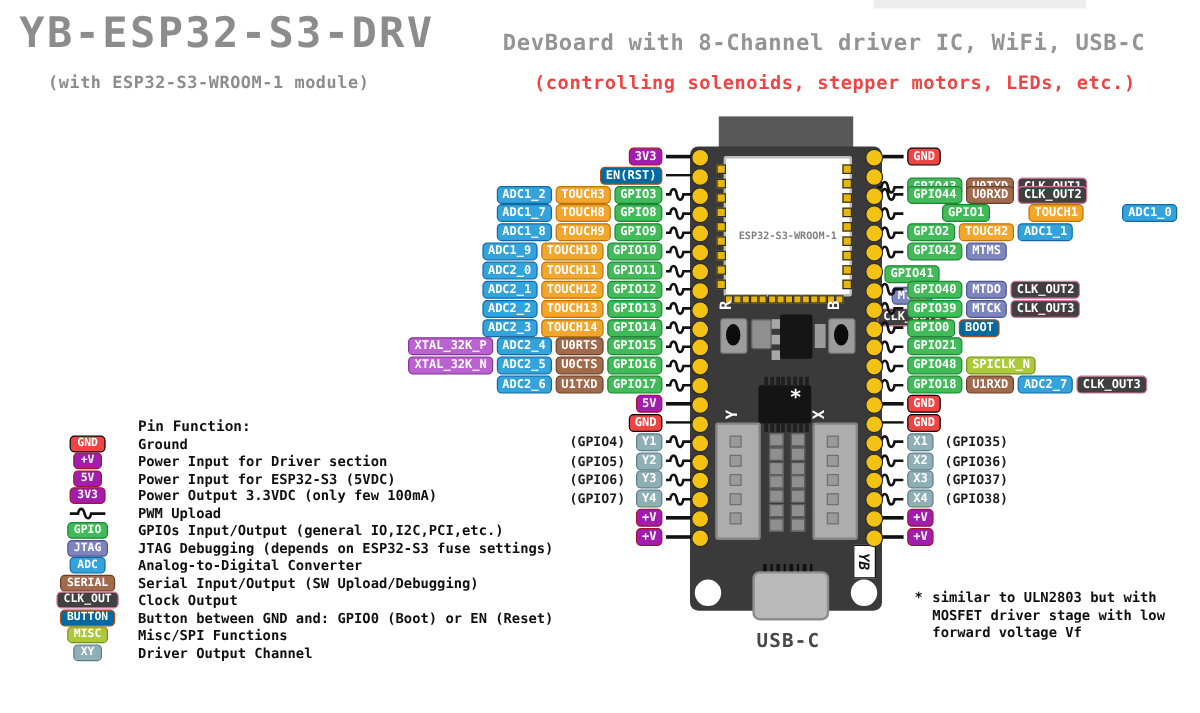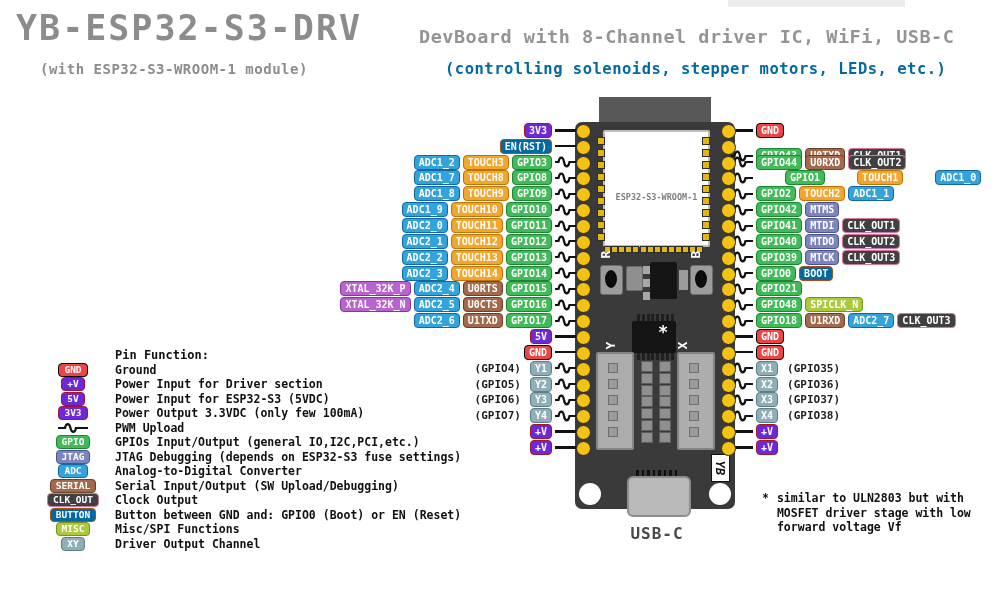--- a/index.html
+++ b/index.html
@@ -4,21 +4,21 @@
 <style>
   html,body{margin:0;padding:0;background:#fff;}
   #stage{position:relative;width:1000px;height:594px;background:#fff;overflow:hidden;
          font-family:"DejaVu Sans Mono",monospace;}
   .abs{position:absolute;}
 
   
   .title{left:16px;top:8px;font-size:35px;font-weight:bold;color:#8c8c8c;letter-spacing:2px;white-space:nowrap;}
   .subtitle{left:40px;top:61px;font-size:14px;font-weight:bold;color:#8c8c8c;letter-spacing:.5px;white-space:nowrap;}
   .tag1{left:419px;top:26px;font-size:18.5px;font-weight:bold;color:#949494;letter-spacing:.5px;white-space:nowrap;}
-  .tag2{left:445px;top:60px;font-size:15.5px;font-weight:bold;color:#0369a1;letter-spacing:.5px;white-space:nowrap;}
+  .tag2{left:445px;top:60px;font-size:15.5px;font-weight:bold;color:#ef4444;letter-spacing:.5px;white-space:nowrap;}
   .topbar{left:728px;top:0;width:177px;height:7px;background:#ededed;}
 
   
   .antenna{left:599px;top:97px;width:112px;height:32px;background:#585858;}
   .pcb{left:575px;top:122px;width:160px;height:387px;background:#3a3a3a;border-radius:7px;}
   .module{left:603px;top:130px;width:103px;height:113px;background:#fff;border:2px solid #bdbdbd;border-radius:2px;}
   .module-label{left:603px;top:192px;width:107px;text-align:center;font-size:8.5px;font-weight:bold;color:#7f7f7f;letter-spacing:0;}
   .pad{position:absolute;background:#e6b50e;border:1px solid #2e2e2e;}
   .hole{position:absolute;width:13px;height:13px;border-radius:50%;background:#f4c213;border:1px solid #2a2a2a;z-index:4;}
   .mount{position:absolute;width:22px;height:22px;border-radius:50%;background:#fff;z-index:3;}
@@ -51,21 +51,21 @@
   
   .pin-row{position:absolute;display:flex;align-items:center;gap:3px;height:15px;z-index:3;}
   .pin-row.left{right:423px;}
   .pin-row.right{left:731px;}
   .badge{display:inline-block;height:13px;line-height:13px;font-size:10px;font-weight:bold;color:#fff;
          padding:0 4px;border:1.5px solid #333;border-radius:4px;white-space:nowrap;
          font-family:"DejaVu Sans Mono",monospace;box-sizing:content-box;}
   .wline{display:inline-block;width:22px;height:2.4px;background:#111;}
   .pinref{font-size:11px;font-weight:bold;color:#1c1c1c;margin:0 6px;white-space:nowrap;}
 
-  .c-pwr{background:#6d28d9;border-color:#a31627;}
+  .c-pwr{background:#a21caf;border-color:#a31627;}
   .c-gnd{background:#ef4444;border-color:#000;}
   .c-btn{background:#0369a1;border-color:#b04c14;}
   .c-gpio{background:#41ba58;border-color:#1d8534;}
   .c-adc{background:#33a3db;border-color:#1268a4;}
   .c-touch{background:#f2a62c;border-color:#bc7408;}
   .c-serial{background:#a26a4c;border-color:#6b4026;}
   .c-clk{background:#404040;border-color:#d9739f;}
   .c-other{background:#bb62d1;border-color:#86369b;}
   .c-jtag{background:#7d85bc;border-color:#4c5490;}
   .c-misc{background:#abc93b;border-color:#76921a;}
@@ -403,21 +403,21 @@
       <span class="badge c-touch">TOUCH2</span>
       <span class="badge c-adc">ADC1_1</span>
     </div>
     <div class="pin-row right" style="top: 202.15px;">
       <svg width="22" height="14" viewBox="0 0 22 14" style="display:block">
         <path d="M0 7 L3.5 7 C4.6 1.2 8 1.2 9 7 C10 12.8 13.4 12.8 14.5 7 L22 7" fill="none" stroke="#111" stroke-width="2.2"></path>
       </svg>
       <span class="badge c-gpio">GPIO42</span>
       <span class="badge c-jtag">MTMS</span>
     </div>
-    <div class="pin-row right" style="top: 218px;">
+    <div class="pin-row right" style="top: 218px; flex-direction: column;">
       <svg width="22" height="14" viewBox="0 0 22 14" style="display:block">
         <path d="M0 7 L3.5 7 C4.6 1.2 8 1.2 9 7 C10 12.8 13.4 12.8 14.5 7 L22 7" fill="none" stroke="#111" stroke-width="2.2"></path>
       </svg>
       <span class="badge c-gpio">GPIO41</span>
       <span class="badge c-jtag">MTDI</span>
       <span class="badge c-clk">CLK_OUT1</span>
     </div>
     <div class="pin-row right" style="top: 233.85px;">
       <svg width="22" height="14" viewBox="0 0 22 14" style="display:block">
         <path d="M0 7 L3.5 7 C4.6 1.2 8 1.2 9 7 C10 12.8 13.4 12.8 14.5 7 L22 7" fill="none" stroke="#111" stroke-width="2.2"></path>

